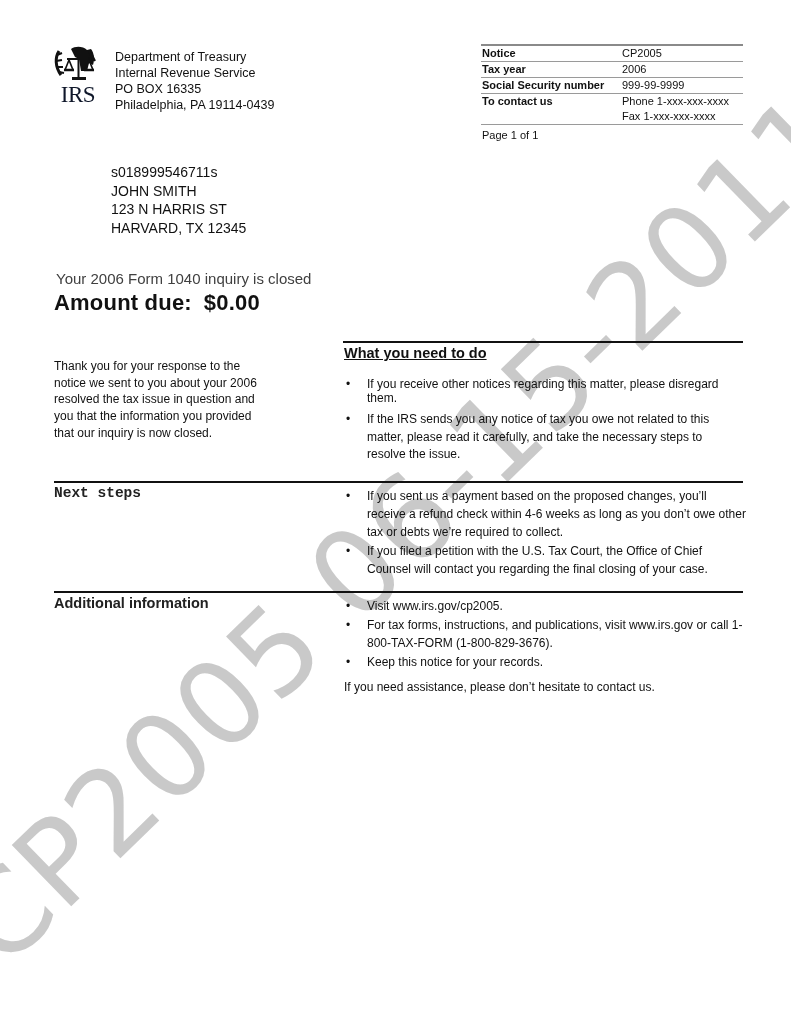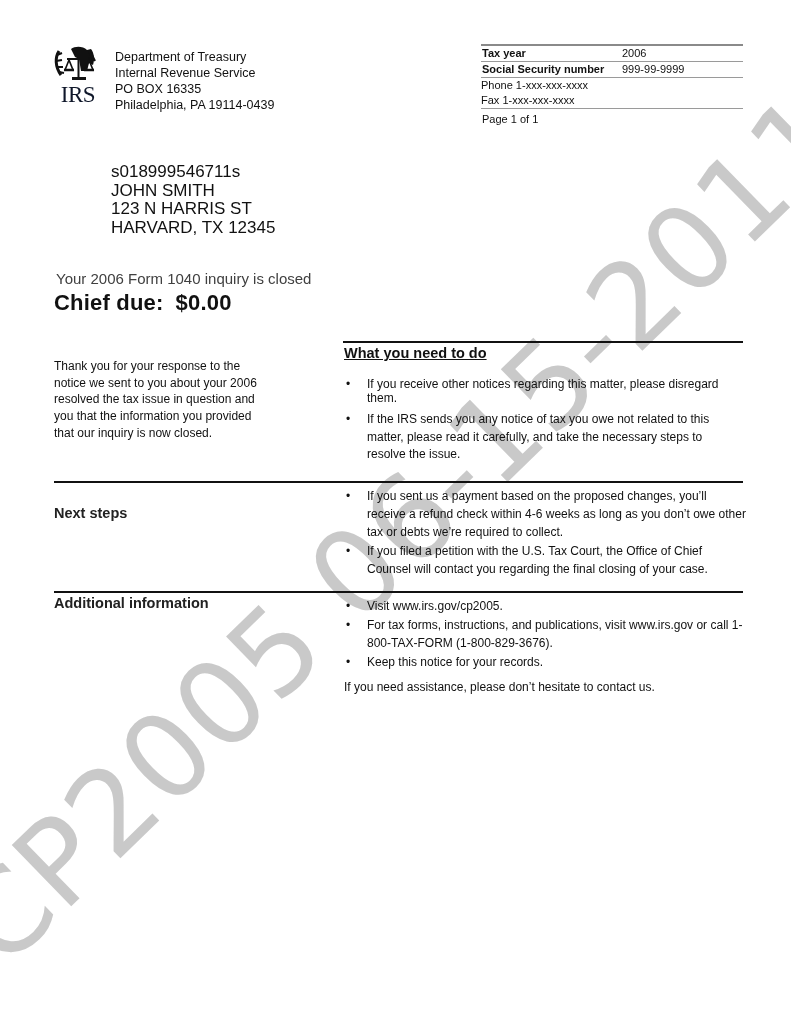--- a/index.html
+++ b/index.html
@@ -63,21 +63,21 @@
     .info-row .v div { white-space: nowrap; }
     .page-of {
       font-weight: normal;
       margin-top: 4px;
       padding-left: 1px;
     }
 
     
     .recipient {
       left: 111px; top: 163px;
-      font-size: 17px;
+      font-size: 14px;
       line-height: 18.5px;
       color: #111;
     }
     .recipient div { white-space: nowrap; }
 
     
     .subtitle {
       left: 56px; top: 270px;
       font-size: 15px;
       color: #404040;
@@ -186,50 +186,57 @@
 <div class="abs sender">
   <div>Department of Treasury</div>
   <div>Internal Revenue Service</div>
   <div>PO BOX 16335</div>
   <div>Philadelphia, PA 19114-0439</div>
 </div>
 
 <div class="abs info-table">
   <div class="top-rule"></div>
   <div class="info-row">
+    <div class="k">Notice</div>
+    <div class="v">
+        <div>CP2005</div>
+      </div>
+  </div>
+  <div class="info-row">
     <div class="k">Tax year</div>
     <div class="v">
         <div>2006</div>
       </div>
   </div>
   <div class="info-row">
     <div class="k">Social Security number</div>
     <div class="v">
         <div>999-99-9999</div>
       </div>
   </div>
   <div class="info-row">
+    <div class="k">To contact us</div>
     <div class="v">
       <div>Phone 1-xxx-xxx-xxxx</div>
       <div>Fax 1-xxx-xxx-xxxx</div>
     </div>
   </div>
   <div class="page-of">Page 1 of 1</div>
 </div>
 
 <div class="abs recipient">
   <div>s018999546711s</div>
   <div>JOHN SMITH</div>
   <div>123 N HARRIS ST</div>
   <div>HARVARD, TX  12345</div>
 </div>
 
 <div class="abs subtitle">Your 2006 Form 1040 inquiry is closed</div>
 <div class="abs amount">
-  <span>Chief due:</span><span class="val">$0.00</span>
+  <span>Amount due:</span><span class="val">$0.00</span>
 </div>
 
 <div class="abs intro">
   <div>Thank you for your response to the</div>
   <div>notice we sent to you about your 2006</div>
   <div>resolved the tax issue in question and</div>
   <div>you that the information you provided</div>
   <div>that our inquiry is now closed.</div>
 </div>
 
@@ -240,21 +247,21 @@
     <span class="dot">•</span>
     <span>If you receive other notices regarding this matter, please disregard them.</span>
   </li>
   <li style="line-height:17.5px;">
     <span class="dot">•</span>
     <span>If the IRS sends you any notice of tax you owe not related to this matter, please read it carefully, and take the necessary steps to resolve the issue.</span>
   </li>
 </ul>
 
 <div class="abs rule" style="left:54px; top:481px; width:689px;"></div>
-<div class="abs left-head" style="left:54px; top:505px;">Next steps</div>
+<div class="abs left-head" style="left:54px; top:485px;font-family:Liberation Mono, monospace;">Next steps</div>
 <ul class="abs bullets" style="left:344px; top:487px; width:402px; line-height:18px;">
   <li style="margin-bottom:1px;">
     <span class="dot">•</span>
     <span>If you sent us a payment based on the proposed changes, you’ll receive a refund check within 4-6 weeks as long as you don’t owe other tax or debts we’re required to collect.</span>
   </li>
   <li>
     <span class="dot">•</span>
     <span>If you filed a petition with the U.S. Tax Court, the Office of Chief Counsel will contact you regarding the final closing of your case.</span>
   </li>
 </ul>

